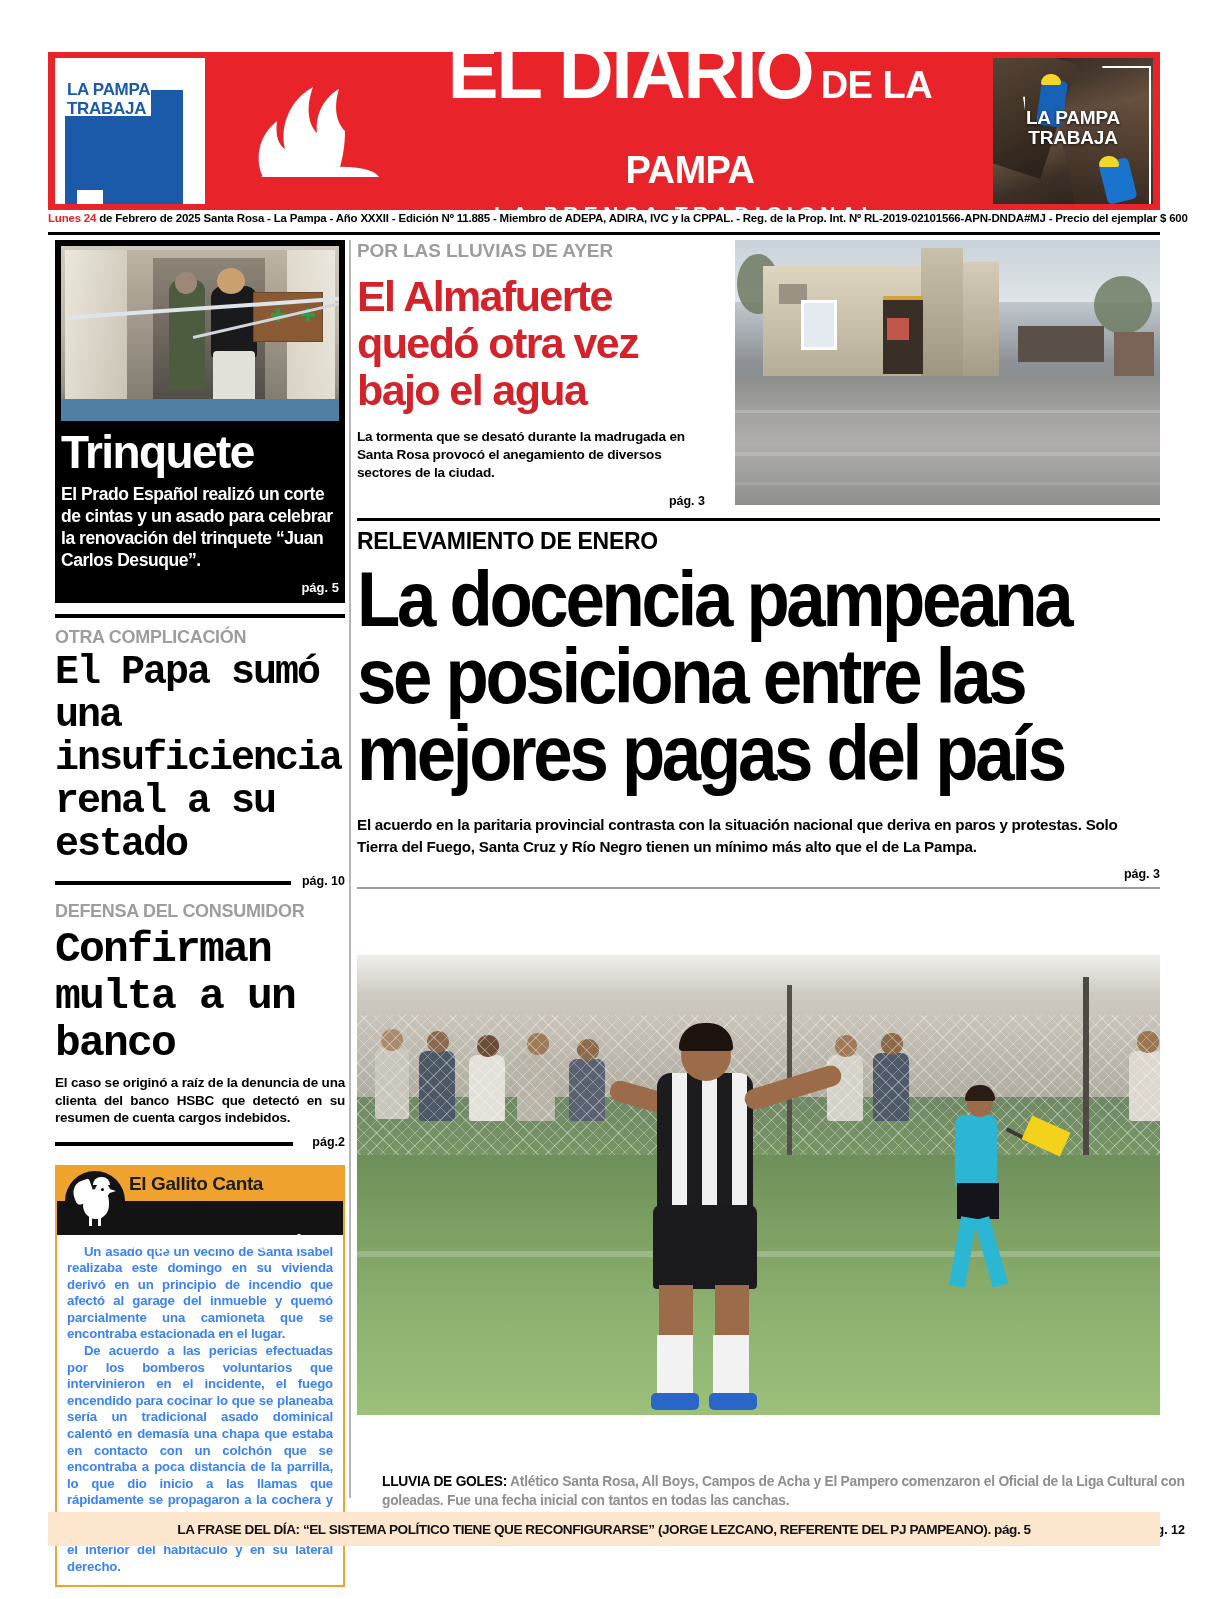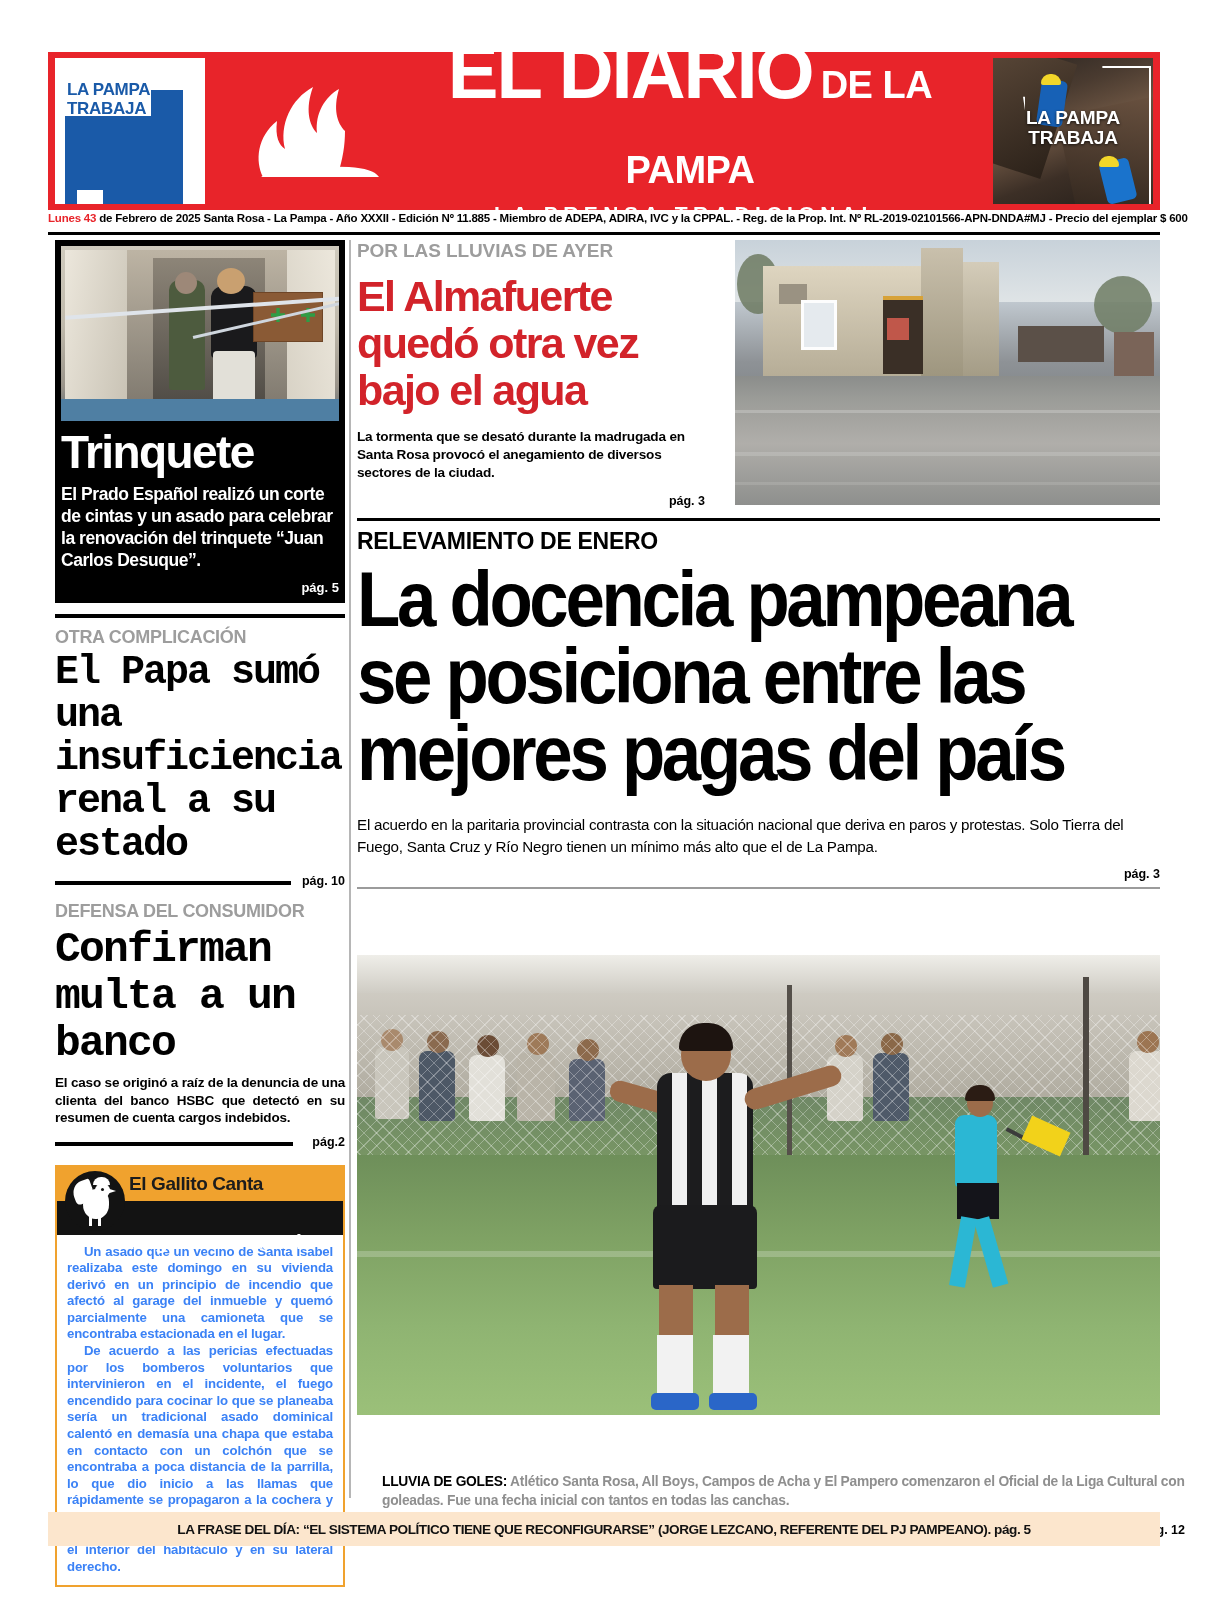--- a/index.html
+++ b/index.html
@@ -450,21 +450,21 @@
     font-weight: bold;
     line-height: 77px;
     letter-spacing: -3.6px;
     margin-top: 6px;
     transform: scaleX(0.92);
     transform-origin: left top;
     font-family: "Liberation Sans", sans-serif;
   }
   .lead-main {
     font-size: 15.2px;
-    font-weight: normal;
+    font-weight: bold;
     line-height: 22px;
     color:#000;
     margin-top: 22px;
     letter-spacing: -0.25px;
     font-family: "Liberation Sans", sans-serif;
   }
   .pag-main {
     font-size: 12.5px; font-weight:bold; color:#000;
     text-align:right; margin-top: 9px;
     font-family: "Liberation Sans", sans-serif;
@@ -603,21 +603,21 @@
       <div class="worker2"></div>
       <div class="helm2"></div>
       <div class="outline"></div>
       <div class="adtext">
         <div>LA PAMPA</div>
         <div>TRABAJA</div>
       </div>
     </div>
   </div>
 
-  <div class="dateline"><span class="hl">Lunes 43</span><span> de Febrero de 2025  Santa Rosa - La Pampa - Año XXXII -    Edición Nº 11.885   - Miembro de ADEPA, ADIRA, IVC y la CPPAL. - Reg. de la Prop. Int. Nº RL-2019-02101566-APN-DNDA#MJ - Precio del ejemplar $ 600</span></div>
+  <div class="dateline"><span class="hl">Lunes 24</span><span> de Febrero de 2025  Santa Rosa - La Pampa - Año XXXII -    Edición Nº 11.885   - Miembro de ADEPA, ADIRA, IVC y la CPPAL. - Reg. de la Prop. Int. Nº RL-2019-02101566-APN-DNDA#MJ - Precio del ejemplar $ 600</span></div>
   <div class="rule-top"></div>
 
   <div class="vrule-left"></div>
 
   <div class="col-left">
 
     <div class="trinquete-box">
       <div class="photo ph-trinquete">
         <div class="door-l"></div>
           <div class="door-r"></div>

